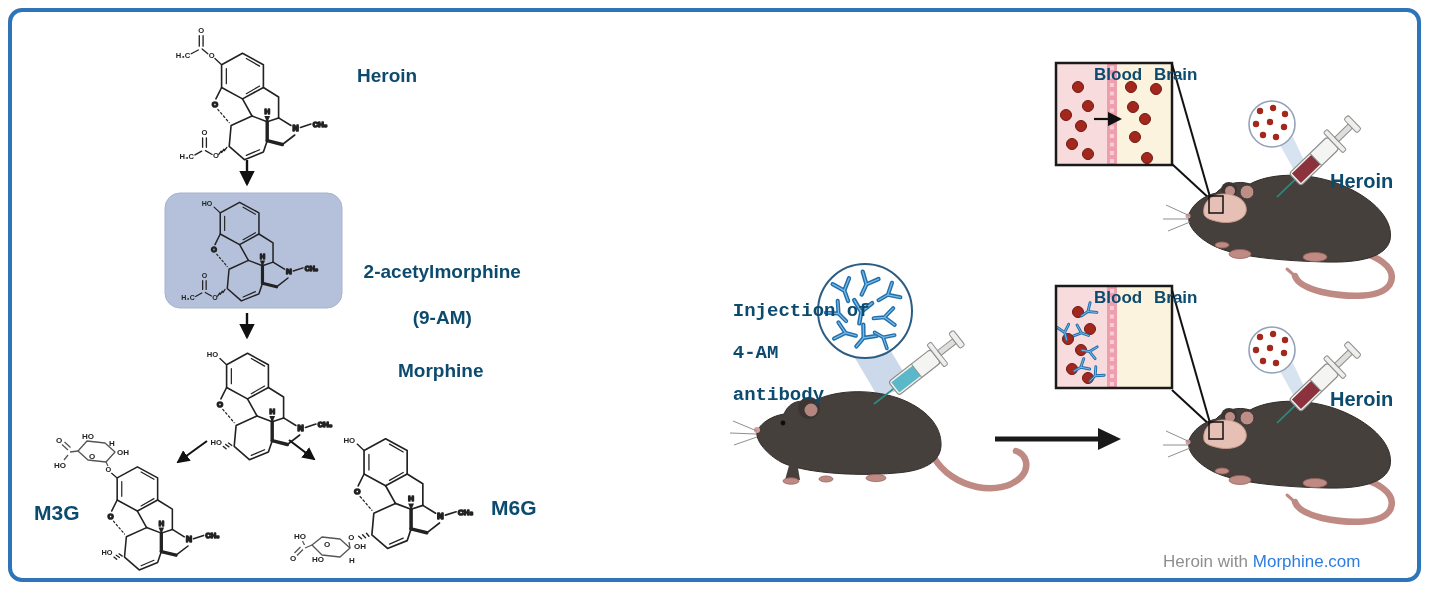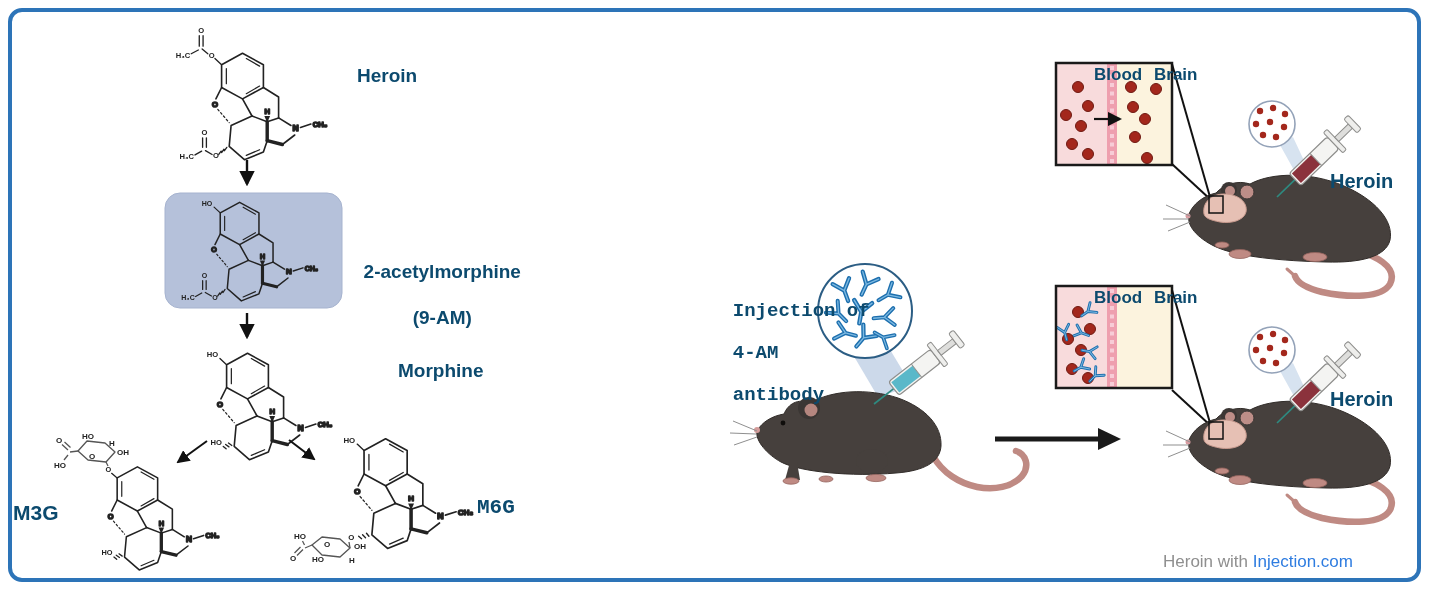--- a/index.html
+++ b/index.html
@@ -334,34 +334,34 @@
 
 <div class="lbl lbl-19" style="left:357px;top:65px;">Heroin</div>
 
 <div class="lbl lbl-19 sixam" style="left:352px;top:237px;">
   <span>2-acetylmorphine</span><br>
   <span>(9-AM)</span>
 </div>
 
 <div class="lbl lbl-19" style="left:354px;top:360px;margin-left:44px;">Morphine</div>
 
-<div class="lbl lbl-21" style="left:13px;top:501px;">M3G</div>
-<div class="lbl lbl-21" style="left:477px;top:496px;font-family:Liberation Mono, monospace;">M6G</div>
+<div class="lbl lbl-21" style="left:34px;top:501px;">M3G</div>
+<div class="lbl lbl-21" style="left:491px;top:496px;">M6G</div>
 
 <div class="lbl lbl-19 inject" style="left:710px;top:280px;">
   <span>Injection of</span><br>
   <span>4-AM</span><br>
   <span>antibody</span>
 </div>
 
 <div class="lbl lbl-15" style="left:1062px;top:65px;">Blood</div>
 <div class="lbl lbl-15" style="left:1122px;top:65px;">Brain</div>
 <div class="lbl lbl-15" style="left:1062px;top:288px;">Blood</div>
 <div class="lbl lbl-15" style="left:1122px;top:288px;">Brain</div>
 
 <div class="lbl lbl-20" style="left:1330px;top:170px;">Heroin</div>
 <div class="lbl lbl-20" style="left:1330px;top:388px;">Heroin</div>
 
-<div class="footer"><span>Heroin with </span><span class="brand">Injection.com</span></div>
+<div class="footer"><span>Heroin with </span><span class="brand">Morphine.com</span></div>
 
 <div class="frame"></div>
 
 </div>
 
 </body></html>

